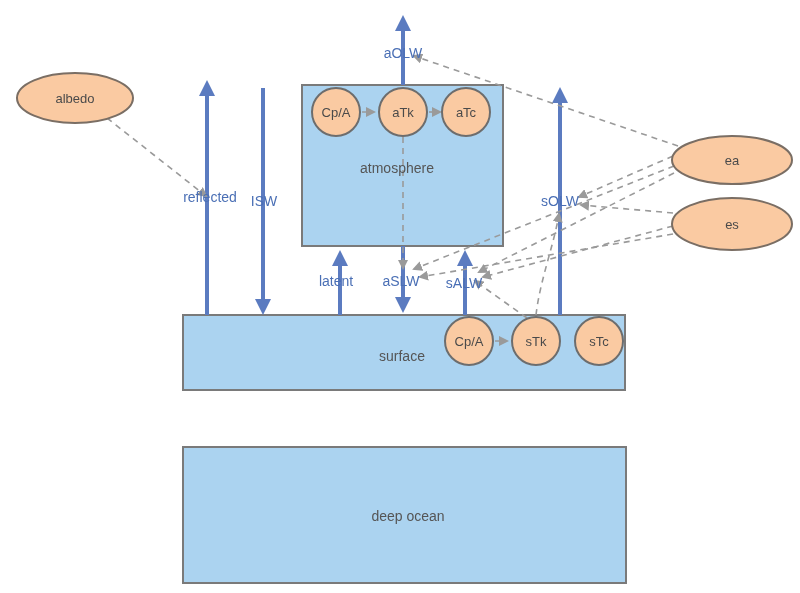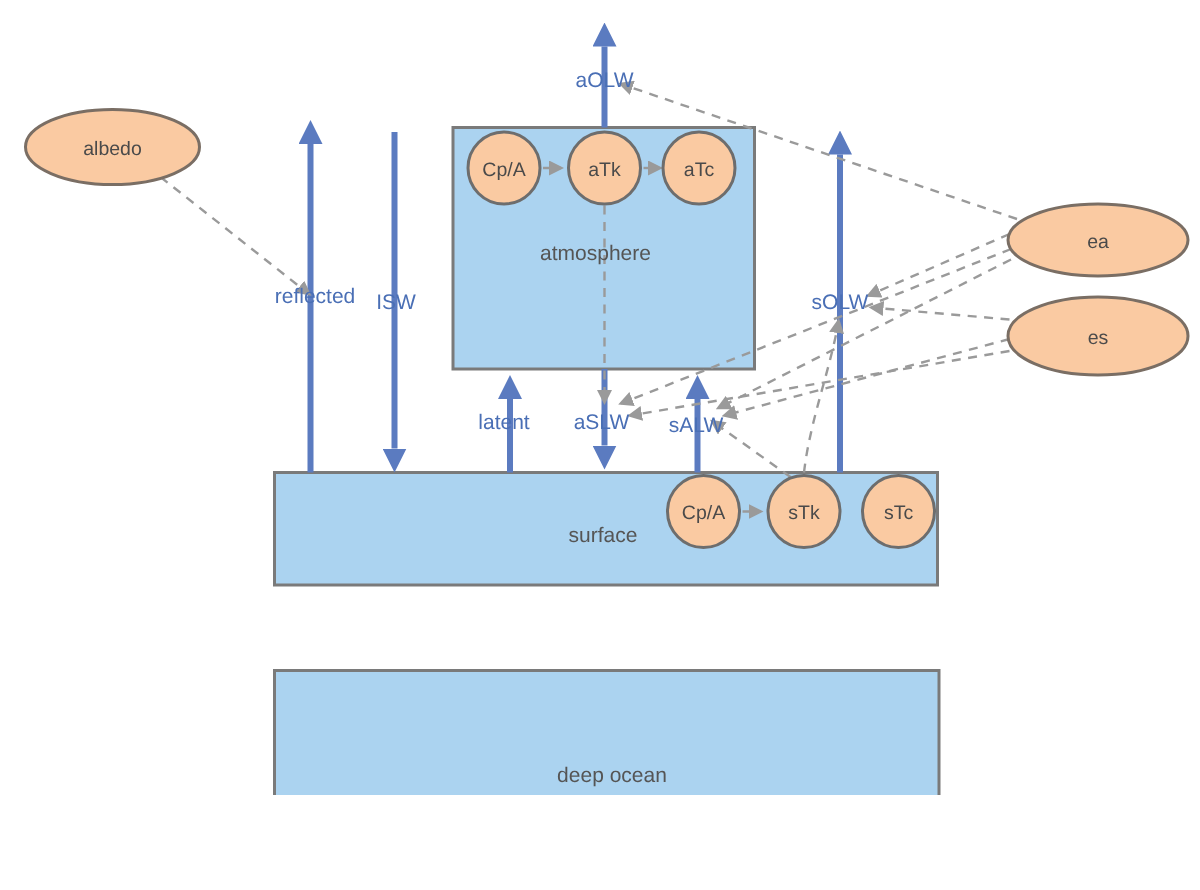--- a/index.html
+++ b/index.html
@@ -4,21 +4,21 @@
 <style>
   html, body {
     margin: 0;
     padding: 0;
     background: #ffffff;
     font-family: "Liberation Sans", sans-serif;
   }
   .canvas {
     position: relative;
     width: 800px;
-    height: 530px;
+    height: 593px;
     background: #ffffff;
     overflow: hidden;
     text-align: center;
   }
   svg { display: block; }
 
   .box {
     fill: var(--box_fill, #abd3f0);
     stroke: var(--box_border, #7a7a7a);
     stroke-width: 2;

